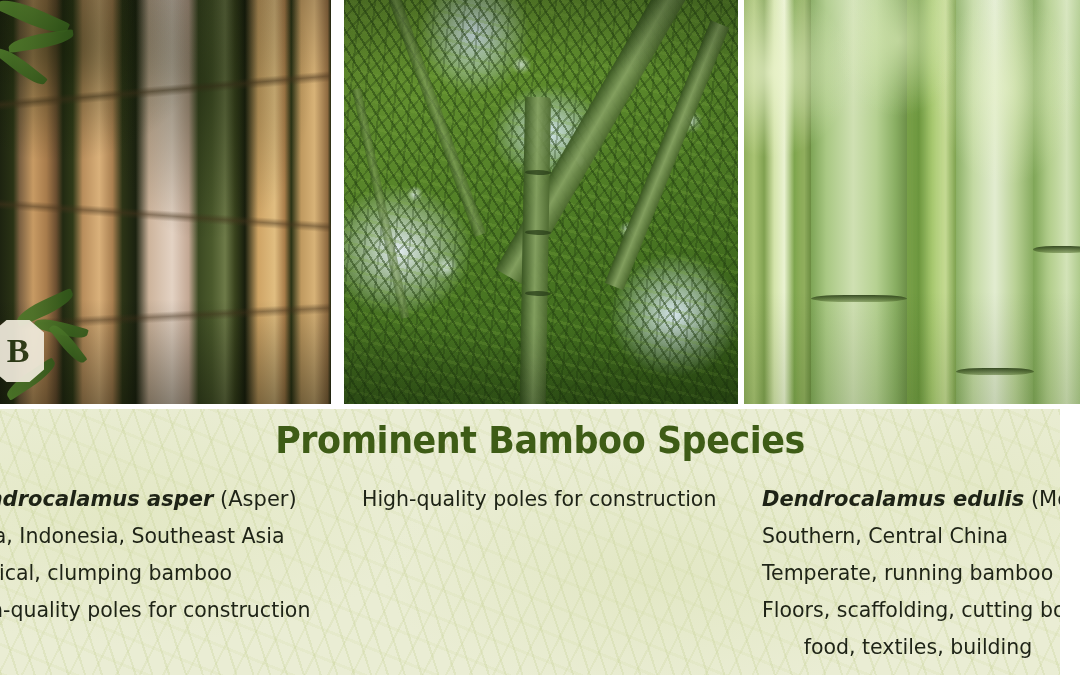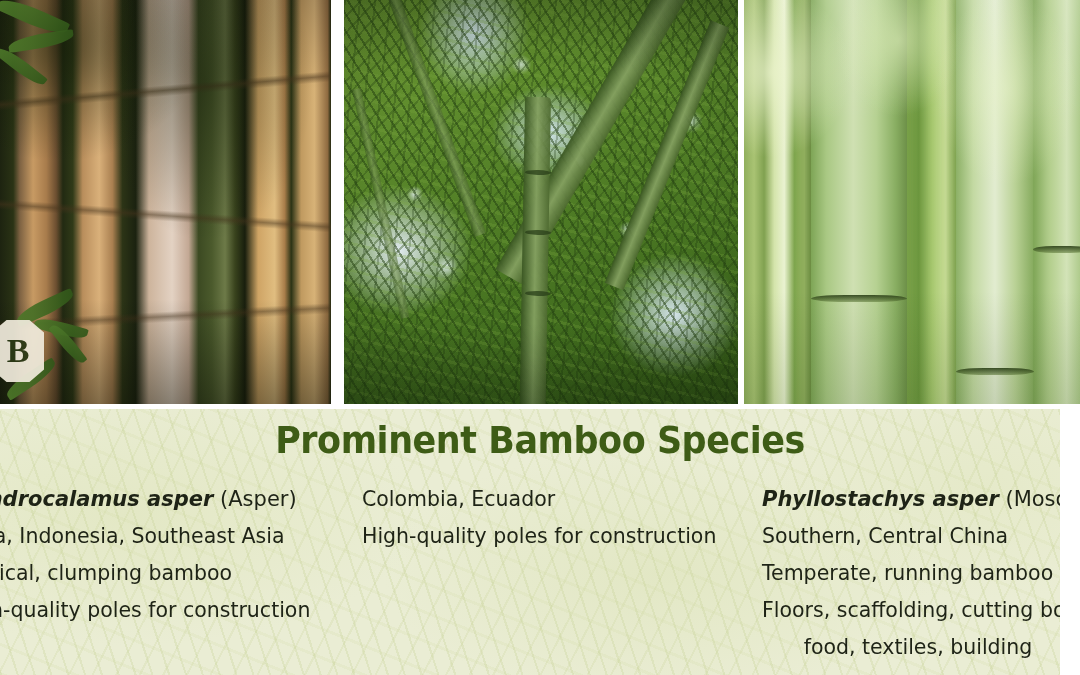--- a/index.html
+++ b/index.html
@@ -366,26 +366,25 @@
     <div class="columns">
 
       <div class="col" id="col-asper">
         <div class="line species"><span>Dendrocalamus asper</span><span class="common">&nbsp;</span><span class="common">(Asper)</span></div>
         <div class="line">India, Indonesia, Southeast Asia</div>
         <div class="line">Tropical, clumping bamboo</div>
         <div class="line">High-quality poles for construction</div>
       </div>
 
       <div class="col" id="col-guadua">
-        <div class="line">Colombia, Ecuador</div>
         <div class="line">High-quality poles for construction</div>
       </div>
 
       <div class="col" id="col-moso">
-        <div class="line species"><span>Phyllostachys asper</span><span class="common">&nbsp;</span><span class="common">(Moso)</span></div>
+        <div class="line species"><span>Dendrocalamus edulis</span><span class="common">&nbsp;</span><span class="common">(Moso)</span></div>
         <div class="line">Southern, Central China</div>
         <div class="line">Temperate, running bamboo</div>
         <div class="line">Floors, scaffolding, cutting boards,</div>
         <div class="line centered">food, textiles, building</div>
       </div>
 
     </div>
   </div>
 
 </div>

